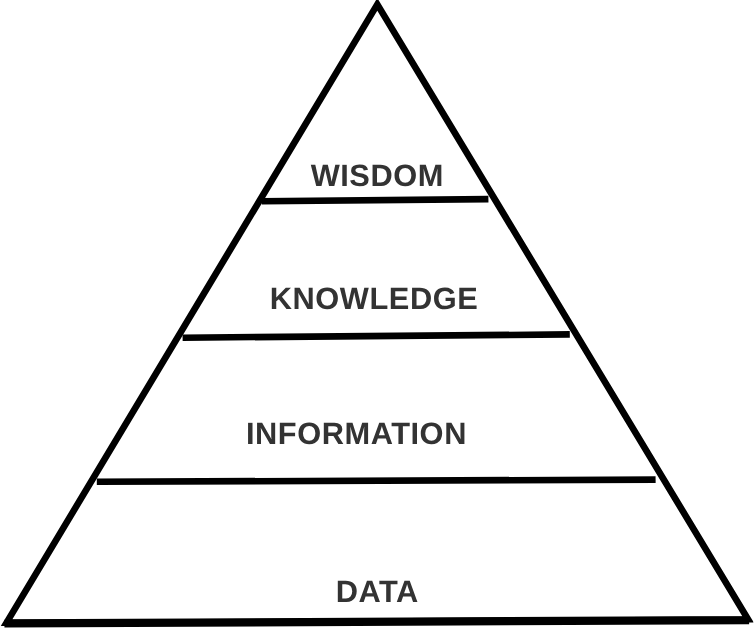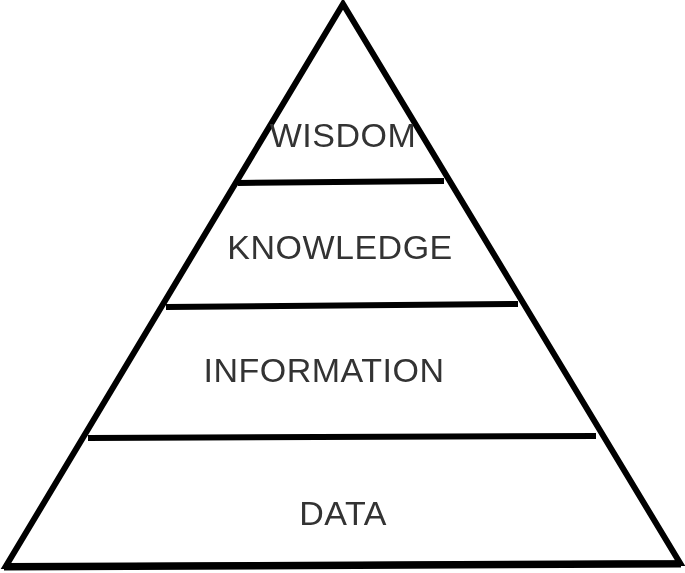--- a/index.html
+++ b/index.html
@@ -1,27 +1,28 @@
 <!DOCTYPE html>
 <html><head>
   <meta charset="utf-8">
   <style>
     html, body { margin: 0; padding: 0; background: #ffffff; }
     body { width: 685px; height: 573px; overflow: hidden; position: relative; }
     svg { position: absolute; left: 0; top: 0; }
     .label {
       position: absolute;
       font-family: "Liberation Sans", "DejaVu Sans", sans-serif;
-      font-weight: normal;
-      font-size: 34px;
+      font-weight: bold;
+      font-size: 28px;
       color: #333333;
       text-align: center;
       transform: translateX(-50%);
       white-space: nowrap;
       letter-spacing: 0.5px;
+      margin-top: 28px;
     }
   </style>
 </head>
 <body>
 
 <svg width="685" height="573" viewBox="0 0 685 573">
 
   <polygon points="343,4 6,566 680,563" fill="none" stroke="#000000" stroke-width="6" stroke-linejoin="miter"></polygon>
 
   <line x1="238" y1="183" x2="444" y2="181" stroke="#000000" stroke-width="6"></line>

